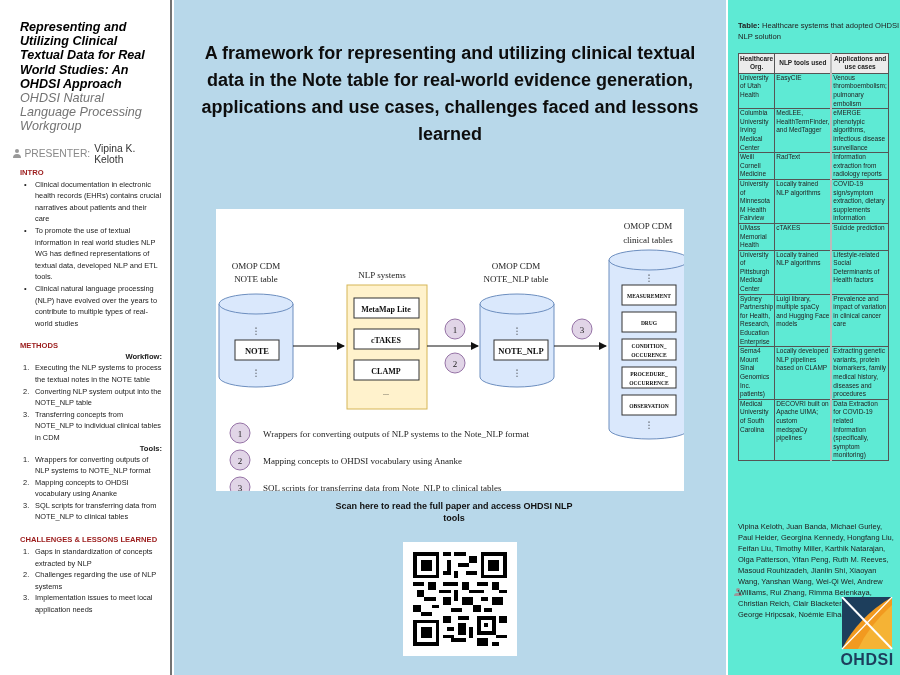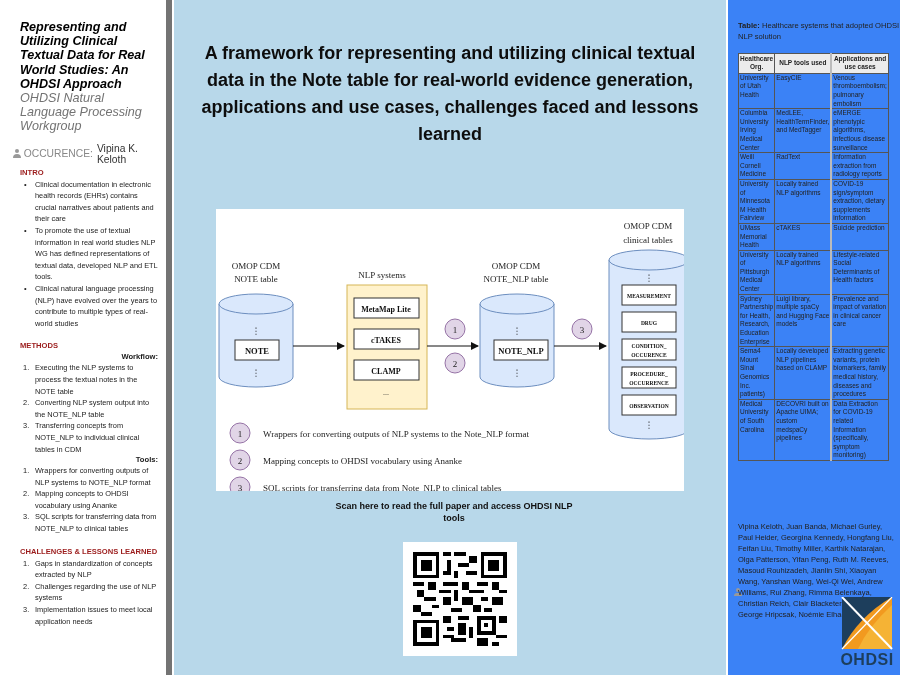--- a/index.html
+++ b/index.html
@@ -1,20 +1,20 @@
 <!DOCTYPE html>
 <html><head>
 <meta charset="utf-8">
 <style>
   * { box-sizing: border-box; margin: 0; padding: 0; }
   html, body { width: 900px; height: 675px; overflow: hidden; background: #ffffff; }
   body { font-family: "Liberation Sans", "DejaVu Sans", sans-serif; color: #1a1a1a; position: relative; }
 
   
-  .left-col { position: absolute; left: 0; top: 0; width: 172px; height: 675px; background: #fff; padding: 20px 8px 0 20px; border-right: 6px solid #737373; }
+  .left-col { position: absolute; left: 0; top: 0; width: 172px; height: 675px; background: #fff; padding: 20px 8px 0 20px; border-right: 2px solid #737373; }
   .poster-title { font-weight: bold; font-style: italic; font-size: 12.6px; line-height: 14.2px; color: #000; }
   .workgroup { font-style: italic; font-size: 12.6px; line-height: 14.2px; color: #737373; margin-bottom: 9px; }
   .presenter { font-size: 10.3px; color: #333; margin-bottom: 3px; display: flex; align-items: center; gap: 4px; margin-left: -7px; }
   .presenter .lbl { color: #888; }
   .presenter-icon { width: 8px; height: 9px; position: relative; display: inline-block; }
   .presenter-icon::before { content: ""; position: absolute; left: 2px; top: 0; width: 4px; height: 4px; border-radius: 50%; background: #999; }
   .presenter-icon::after { content: ""; position: absolute; left: 0; top: 5px; width: 8px; height: 4px; border-radius: 4px 4px 0 0; background: #999; }
   .sec-head { color: #9b1b1b; font-weight: bold; font-size: 7.6px; margin-top: 0px; margin-bottom: 2px; }
   .sub-head { font-weight: bold; font-size: 7.6px; margin-bottom: 1px; text-align: right; }
   .blist, .nlist { font-size: 7.4px; line-height: 11.6px; color: #222; padding-left: 15px; }
@@ -26,21 +26,21 @@
   .gap { height: 12px; }
 
   
   .center { position: absolute; left: 174px; top: 0; width: 552px; height: 675px; background: #b8d8ea; }
   .main-title { position: absolute; left: 20px; top: 40px; width: 512px; text-align: center; font-weight: bold; font-size: 18px; line-height: 27px; color: #0d0d0d; }
   .diagram { position: absolute; left: 42px; top: 209px; width: 468px; height: 282px; background: #fff; }
   .scan-text { position: absolute; left: 150px; top: 500px; width: 260px; text-align: center; font-weight: bold; font-size: 9px; line-height: 12px; color: #111; }
   .qr { position: absolute; left: 229px; top: 542px; width: 114px; height: 114px; background: #fff; padding: 10px; }
 
   
-  .right-col { position: absolute; left: 728px; top: 0; width: 172px; height: 675px; background: #3b82f6; padding: 20px 0 0 10px; }
+  .right-col { position: absolute; left: 728px; top: 0; width: 172px; height: 675px; background: #5eead4; padding: 20px 0 0 10px; }
   .tbl-caption { font-size: 7.6px; line-height: 11px; color: #222; margin-bottom: 11px; }
   .tbl-caption b { font-weight: bold; }
   table.hc { border-collapse: collapse; width: 142px; font-size: 6.5px; line-height: 8.6px; color: #222; }
   table.hc th { background: #ececec; font-weight: bold; text-align: center; border: 1px solid #555; padding: 1px 1px; line-height: 8.4px; }
   table.hc td { border: 1px solid #555; vertical-align: top; padding: 0 1px; }
   table.hc td:nth-child(3), table.hc th:nth-child(3) { border-left: 2px solid #bbb; }
   .col1 { width: 41px; } .col2 { width: 44px; } .col3 { width: 57px; }
   .authors { position: absolute; left: 10px; top: 521px; width: 160px; font-size: 7.5px; line-height: 11px; color: #222; }
   .author-icon { position: absolute; left: 6px; top: 588px; width: 8px; height: 8px; }
   .author-icon::before { content: ""; position: absolute; left: 2px; top: 0; width: 4px; height: 4px; border-radius: 50%; background: #999; }
@@ -49,21 +49,21 @@
   .logo-text { position: absolute; left: 0; top: 54px; width: 58px; text-align: center; font-weight: bold; font-size: 16px; color: #1d3e5c; letter-spacing: 0.5px; }
 </style>
 </head>
 <body>
 
 <div class="left-col">
   <div class="poster-title">Representing and Utilizing Clinical Textual Data for Real World Studies: An OHDSI Approach</div>
   <div class="workgroup">OHDSI Natural Language Processing Workgroup</div>
   <div class="presenter">
     <span class="presenter-icon"></span>
-    <span class="lbl">OCCURENCE:</span>
+    <span class="lbl">PRESENTER:</span>
     <span>Vipina K. Keloth</span>
   </div>
 
   <div class="sec-head">INTRO</div>
   <ul class="blist">
     <li>Clinical documentation in electronic health records (EHRs) contains crucial narratives about patients and their care</li>
     <li>To promote the use of textual information in real world studies NLP WG has defined representations of textual data, developed NLP and ETL tools.</li>
     <li>Clinical natural language processing (NLP) have evolved over the years to contribute to multiple types of real-world studies</li>
   </ul>
   <div class="gap"></div>

